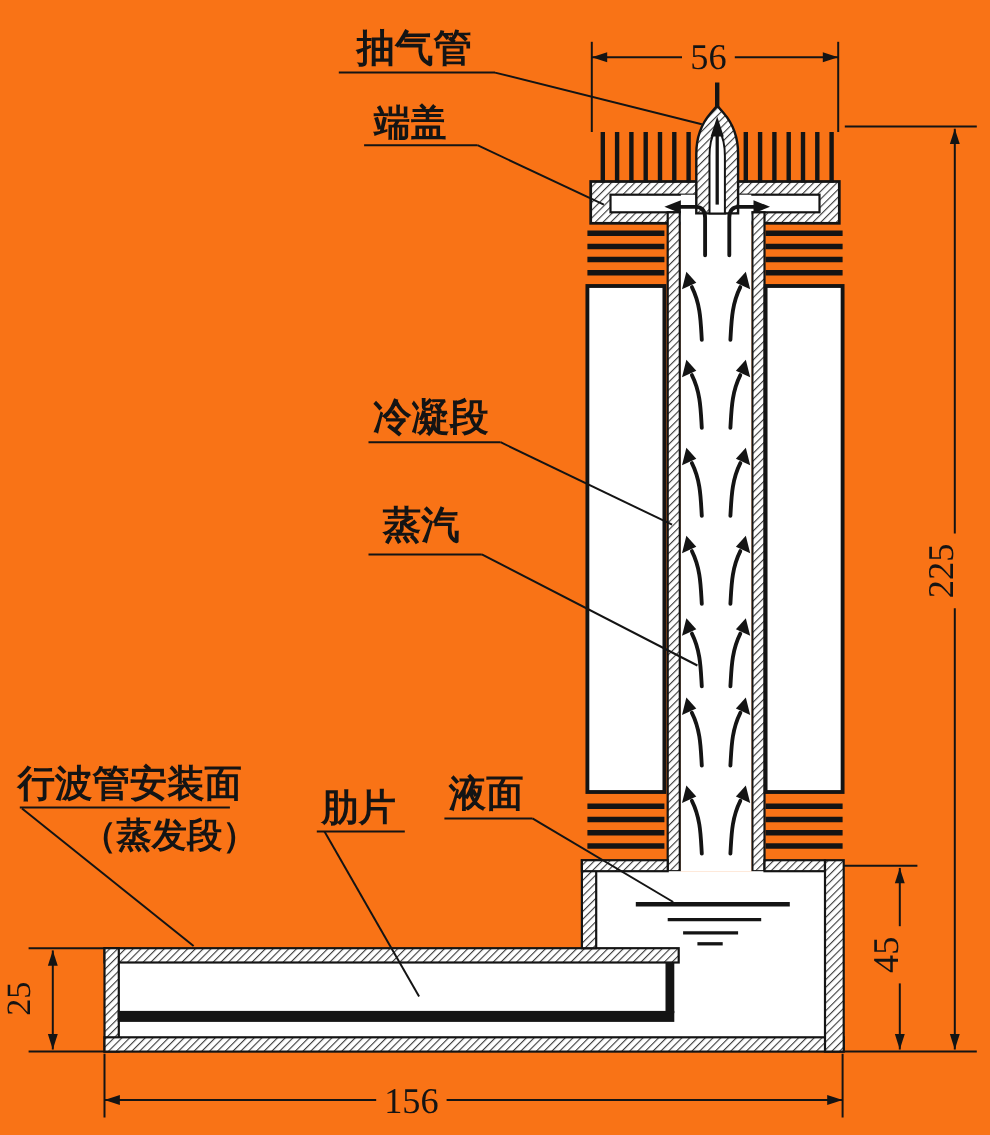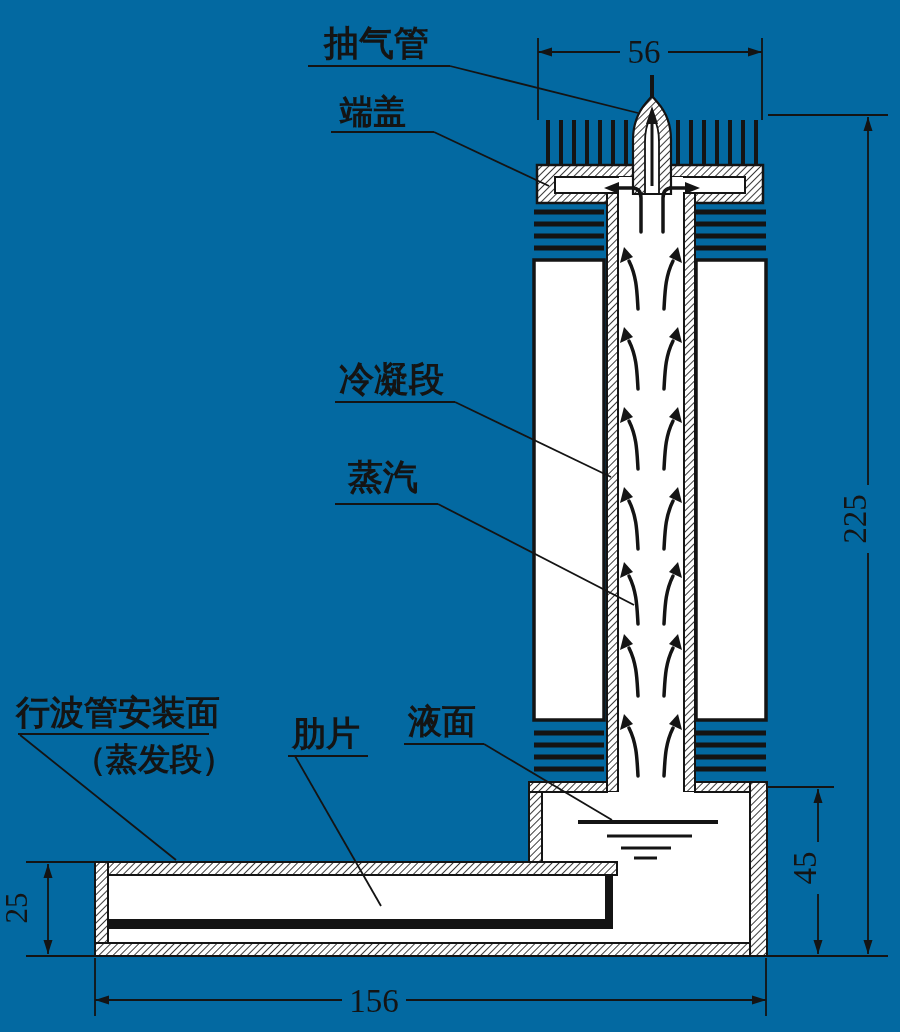--- a/index.html
+++ b/index.html
@@ -1,16 +1,16 @@
 <!DOCTYPE html>
 <html><head>
 <meta charset="utf-8">
 <style>
   html,body{margin:0;padding:0;background:#fdfdfd;}
-  .stage{width:900px;height:1032px;position:relative;background:#0369a1;overflow:hidden;
+  .stage{width:900px;height:1032px;position:relative;background:#f97316;overflow:hidden;
          font-family:"Liberation Serif","DejaVu Serif",serif;}
   svg text{fill:#141414;}
   .cjk{font-family:"Liberation Serif","DejaVu Serif",serif;font-weight:600;}
   .num{font-family:"Liberation Serif","DejaVu Serif",serif;font-weight:400;}
 </style>
 </head>
 <body>
 
 <div class="stage">
 <svg width="900" height="1032" viewBox="0 0 900 1032">

